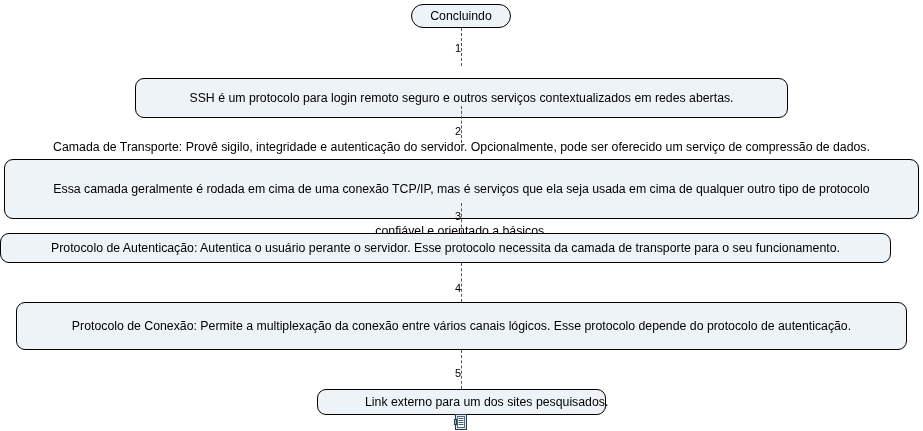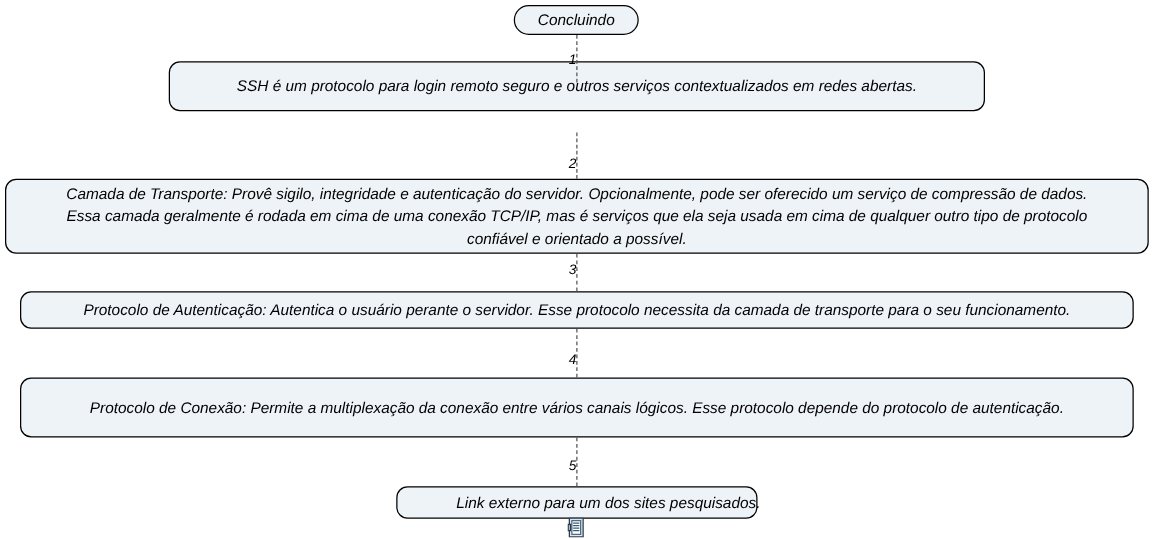--- a/index.html
+++ b/index.html
@@ -10,21 +10,20 @@
   body {
     width: 923px;
     height: 431px;
     font-family: "Liberation Sans", sans-serif;
     overflow: hidden;
   }
   #diagram {
     position: relative;
     width: 923px;
     height: 431px;
-    font-style: italic;
   }
   .node {
     position: absolute;
     box-sizing: border-box;
     background: #eef3f7;
     border: 1px solid #000000;
     border-radius: 9px;
     text-align: center;
     font-size: 12.3px;
     color: #000000;
@@ -52,23 +51,23 @@
   }
   .doc-icon {
     position: absolute;
     width: 14px;
     height: 16px;
     display: block;
   }
 
   
   #n0 { left: 411px; top: 4px;   width: 100px; height: 24px; border-radius: 12px; }
-  #n1 { left: 135px; top: 49px;  width: 653px; height: 40px; }
-  #n2 { left: 4px;   top: 143px; width: 915px; height: 60px; }
-  #n3 { left: 16px;  top: 233px; width: 891px; height: 30px; }
+  #n1 { left: 135px; top: 78px;  width: 653px; height: 40px; }
+  #n2 { left: 4px;   top: 159px; width: 915px; height: 60px; gap: 24px; }
+  #n3 { left: 0;  top: 233px; width: 891px; height: 30px; }
   #n4 { left: 16px;  top: 302px; width: 891px; height: 48px; align-items: center; }
   #n5 { left: 317px; top: 389px; width: 289px; height: 26px; padding-left: 47px; }
 
   
   #c1 { left: 461px; top: 28px;  height: 38px; }
   #c2 { left: 461px; top: 106px; height: 37px; }
   #c3 { left: 461px; top: 203px; height: 30px; }
   #c4 { left: 461px; top: 263px; height: 39px; }
   #c5 { left: 461px; top: 350px; height: 39px; }
 
@@ -89,21 +88,21 @@
     <span class="line">Concluindo</span>
   </div>
 
   <div class="node" id="n1">
     <span class="line">SSH é um protocolo para login remoto seguro e outros serviços contextualizados em redes abertas.</span>
   </div>
 
   <div class="node" id="n2">
     <span class="line">Camada de Transporte: Provê sigilo, integridade e autenticação do servidor. Opcionalmente, pode ser oferecido um serviço de compressão de dados.</span>
     <span class="line">Essa camada geralmente é rodada em cima de uma conexão TCP/IP, mas é serviços que ela seja usada em cima de qualquer outro tipo de protocolo</span>
-    <span class="line">confiável e orientado a possível.</span>
+    <span class="line">confiável e orientado a básicos.</span>
   </div>
 
   <div class="node" id="n3">
     <span class="line">Protocolo de Autenticação: Autentica o usuário perante o servidor. Esse protocolo necessita da camada de transporte para o seu funcionamento.</span>
   </div>
 
   <div class="node" id="n4">
     <span class="line">Protocolo de Conexão: Permite a multiplexação da conexão entre vários canais lógicos. Esse protocolo depende do protocolo de autenticação.</span>
   </div>
 

